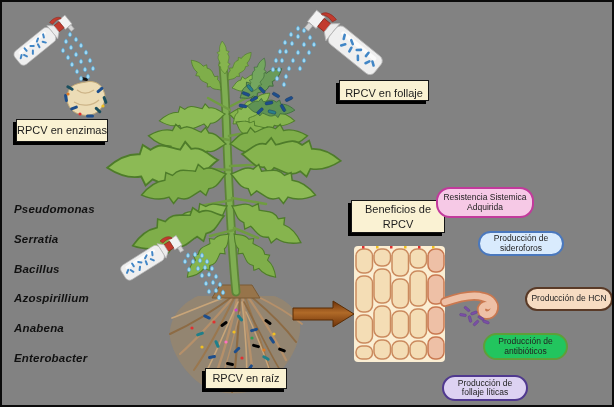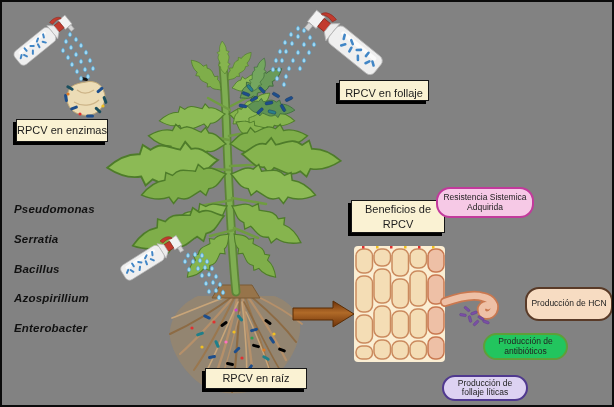--- a/index.html
+++ b/index.html
@@ -317,40 +317,44 @@
   </svg>
 
   <div class="plaque" style="left:14px;top:117px;width:92px;height:23px;">
     <span>RPCV en enzimas</span>
   </div>
 
   <div class="plaque" style="left:337px;top:78px;width:90px;height:21px;align-items:flex-end;">
     <span>RPCV en follaje</span>
   </div>
 
-  <div class="plaque" style="left:203px;top:366px;width:102px;height:21px;">
+  <div class="plaque" style="left:203px;top:366px;width:82px;height:21px;">
     <span>RPCV en raíz</span>
   </div>
 
   <div class="plaque" style="left:349px;top:198px;width:94px;height:33px;line-height:15px;">
     <span>Beneficios de RPCV</span>
   </div>
 
   <div class="bacteria-list">
     <div>Pseudomonas</div>
     <div>Serratia</div>
     <div>Bacillus</div>
     <div>Azospirillium</div>
+    <div>Anabena</div>
     <div>Enterobacter</div>
   </div>
 
   <div class="bubble" style="left: 434px; top: 185px; width: 98px; height: 31px; background: rgb(246, 201, 230); border-color: rgb(194, 58, 156);">
     <span>Resistencia Sistemica Adquirida</span>
   </div>
-  <div class="bubble" style="left: 523px; top: 285px; width: 88px; height: 34px; white-space: nowrap; background: rgb(247, 220, 194); border-color: rgb(89, 58, 39);">
+  <div class="bubble" style="left: 476px; top: 229px; width: 86px; height: 25px; background: rgb(217, 235, 253); border-color: rgb(74, 120, 189);">
+    <span>Producción de sideroforos</span>
+  </div>
+  <div class="bubble" style="left: 523px; top: 285px; width: 88px; height: 24px; white-space: nowrap; background: rgb(247, 220, 194); border-color: rgb(89, 58, 39);">
     <span>Producción de HCN</span>
   </div>
   <div class="bubble" style="left: 481px; top: 331px; width: 85px; height: 27px; background: #22c55e; border-color: rgb(95, 158, 57);">
     <span>Producción de antibióticos</span>
   </div>
   <div class="bubble" style="left: 440px; top: 373px; width: 86px; height: 26px; background: rgb(221, 210, 242); border-color: rgb(80, 57, 143);">
     <span>Producción de follaje líticas</span>
   </div>
 
 </div>

